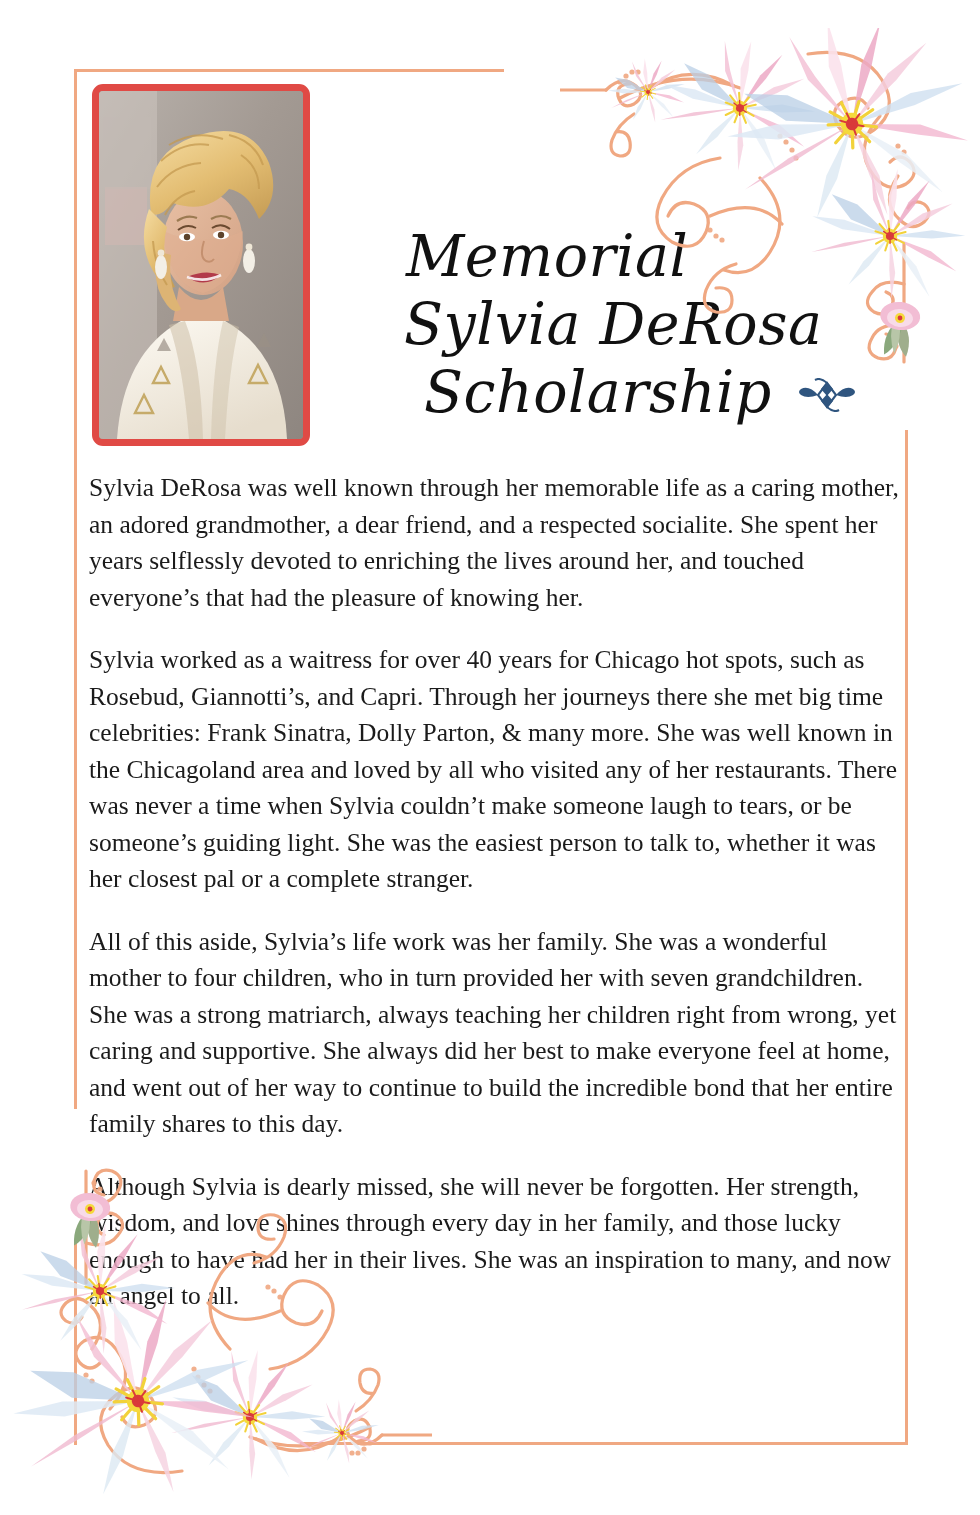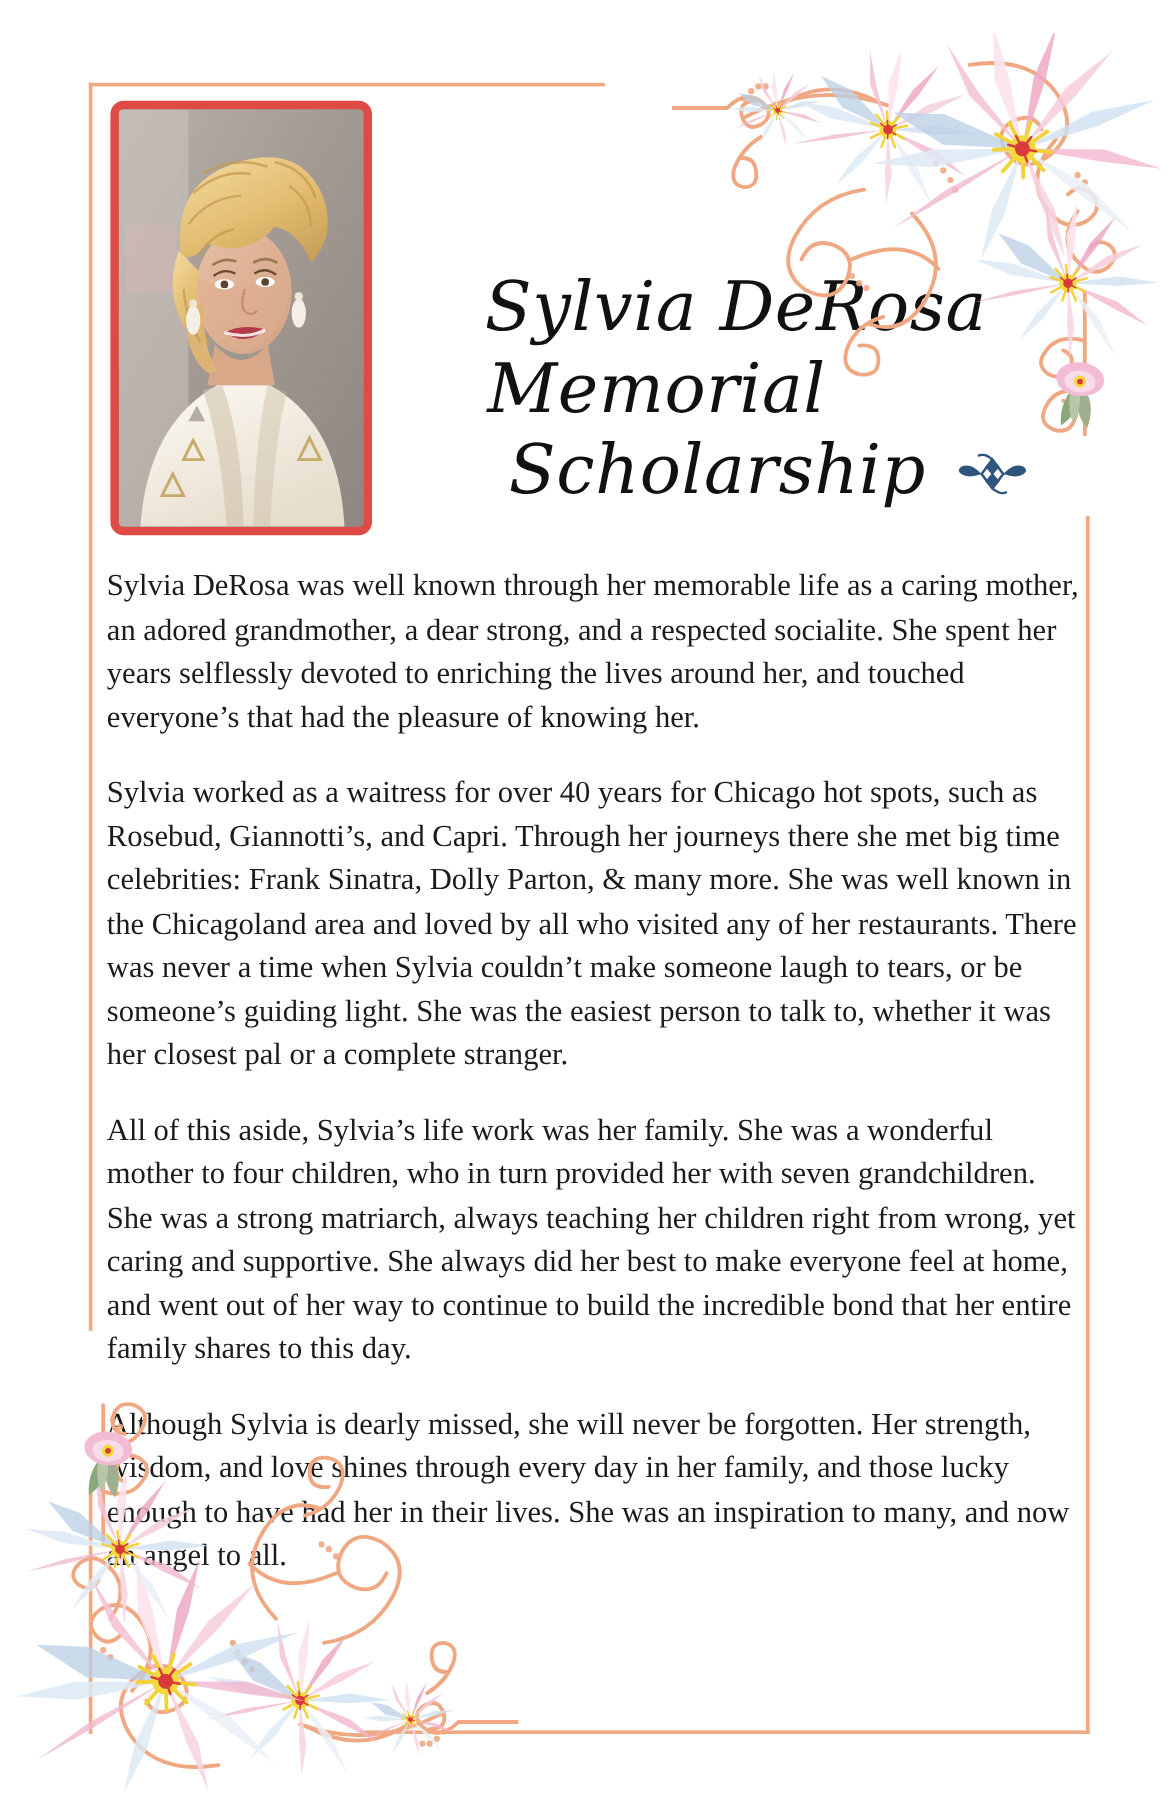--- a/index.html
+++ b/index.html
@@ -178,43 +178,43 @@
 
         <ellipse cx="62" cy="176" rx="6" ry="12" fill="#f3efe6"></ellipse>
         <ellipse cx="150" cy="170" rx="6" ry="12" fill="#f3efe6"></ellipse>
         <circle cx="62" cy="162" r="3.4" fill="#efe7d6"></circle>
         <circle cx="150" cy="156" r="3.4" fill="#efe7d6"></circle>
       </svg>
     </div>
   </div>
 
   <div class="title-block">
+    <div class="title-line l2">Memorial</div>
     <div class="title-line l1">Sylvia DeRosa</div>
-    <div class="title-line l2">Memorial</div>
     <div class="title-row3">
       <div class="title-line l3">Scholarship</div>
       <span class="flourish">
         <svg width="58" height="34" viewBox="0 0 58 34">
           <g fill="none" stroke="#2f557f" stroke-width="2.1">
             <path d="M29 5 l9 12 -9 12 -9 -12 z"></path>
             <path d="M29 17 h-0.5"></path>
             <path d="M20 17 q-9 -10 -17 -6 q-4 3 0 6 q6 4 17 0 z" fill="#2f557f" stroke="none"></path>
             <path d="M38 17 q9 -10 17 -6 q4 3 0 6 q-6 4 -17 0 z" fill="#2f557f" stroke="none"></path>
             <path d="M29 5 q-7 -6 -12 -3"></path>
             <path d="M29 29 q7 6 12 3"></path>
           </g>
           <path d="M23 11 l6 -7 6 7 -6 7 z" fill="#2f557f"></path>
           <path d="M23 23 l6 -7 6 7 -6 7 z" fill="#2f557f"></path>
         </svg>
       </span>
     </div>
   </div>
 
   <div class="body-copy">
-    <p>Sylvia DeRosa was well known through her memorable life as a caring mother, an adored grandmother, a dear strong, and a respected socialite. She spent her years selflessly devoted to enriching the lives around her, and touched everyone’s that had the pleasure of knowing her.</p>
+    <p>Sylvia DeRosa was well known through her memorable life as a caring mother, an adored grandmother, a dear friend, and a respected socialite. She spent her years selflessly devoted to enriching the lives around her, and touched everyone’s that had the pleasure of knowing her.</p>
     <p>Sylvia worked as a waitress for over 40 years for Chicago hot spots, such as Rosebud, Giannotti’s, and Capri. Through her journeys there she met big time celebrities: Frank Sinatra, Dolly Parton, &amp; many more. She was well known in the Chicagoland area and loved by all who visited any of her restaurants. There was never a time when Sylvia couldn’t make someone laugh to tears, or be someone’s guiding light. She was the easiest person to talk to, whether it was her closest pal or a complete stranger.</p>
     <p>All of this aside, Sylvia’s life work was her family. She was a wonderful mother to four children, who in turn provided her with seven grandchildren. She was a strong matriarch, always teaching her children right from wrong, yet caring and supportive. She always did her best to make everyone feel at home, and went out of her way to continue to build the incredible bond that her entire family shares to this day.</p>
     <p>Although Sylvia is dearly missed, she will never be forgotten. Her strength, wisdom, and love shines through every day in her family, and those lucky enough to have had her in their lives. She was an inspiration to many, and now an angel to all.</p>
   </div>
 
   <div class="corner corner-tr">
     <svg viewBox="0 0 420 360">
       <defs>
         <g id="lotus">
           <g>

